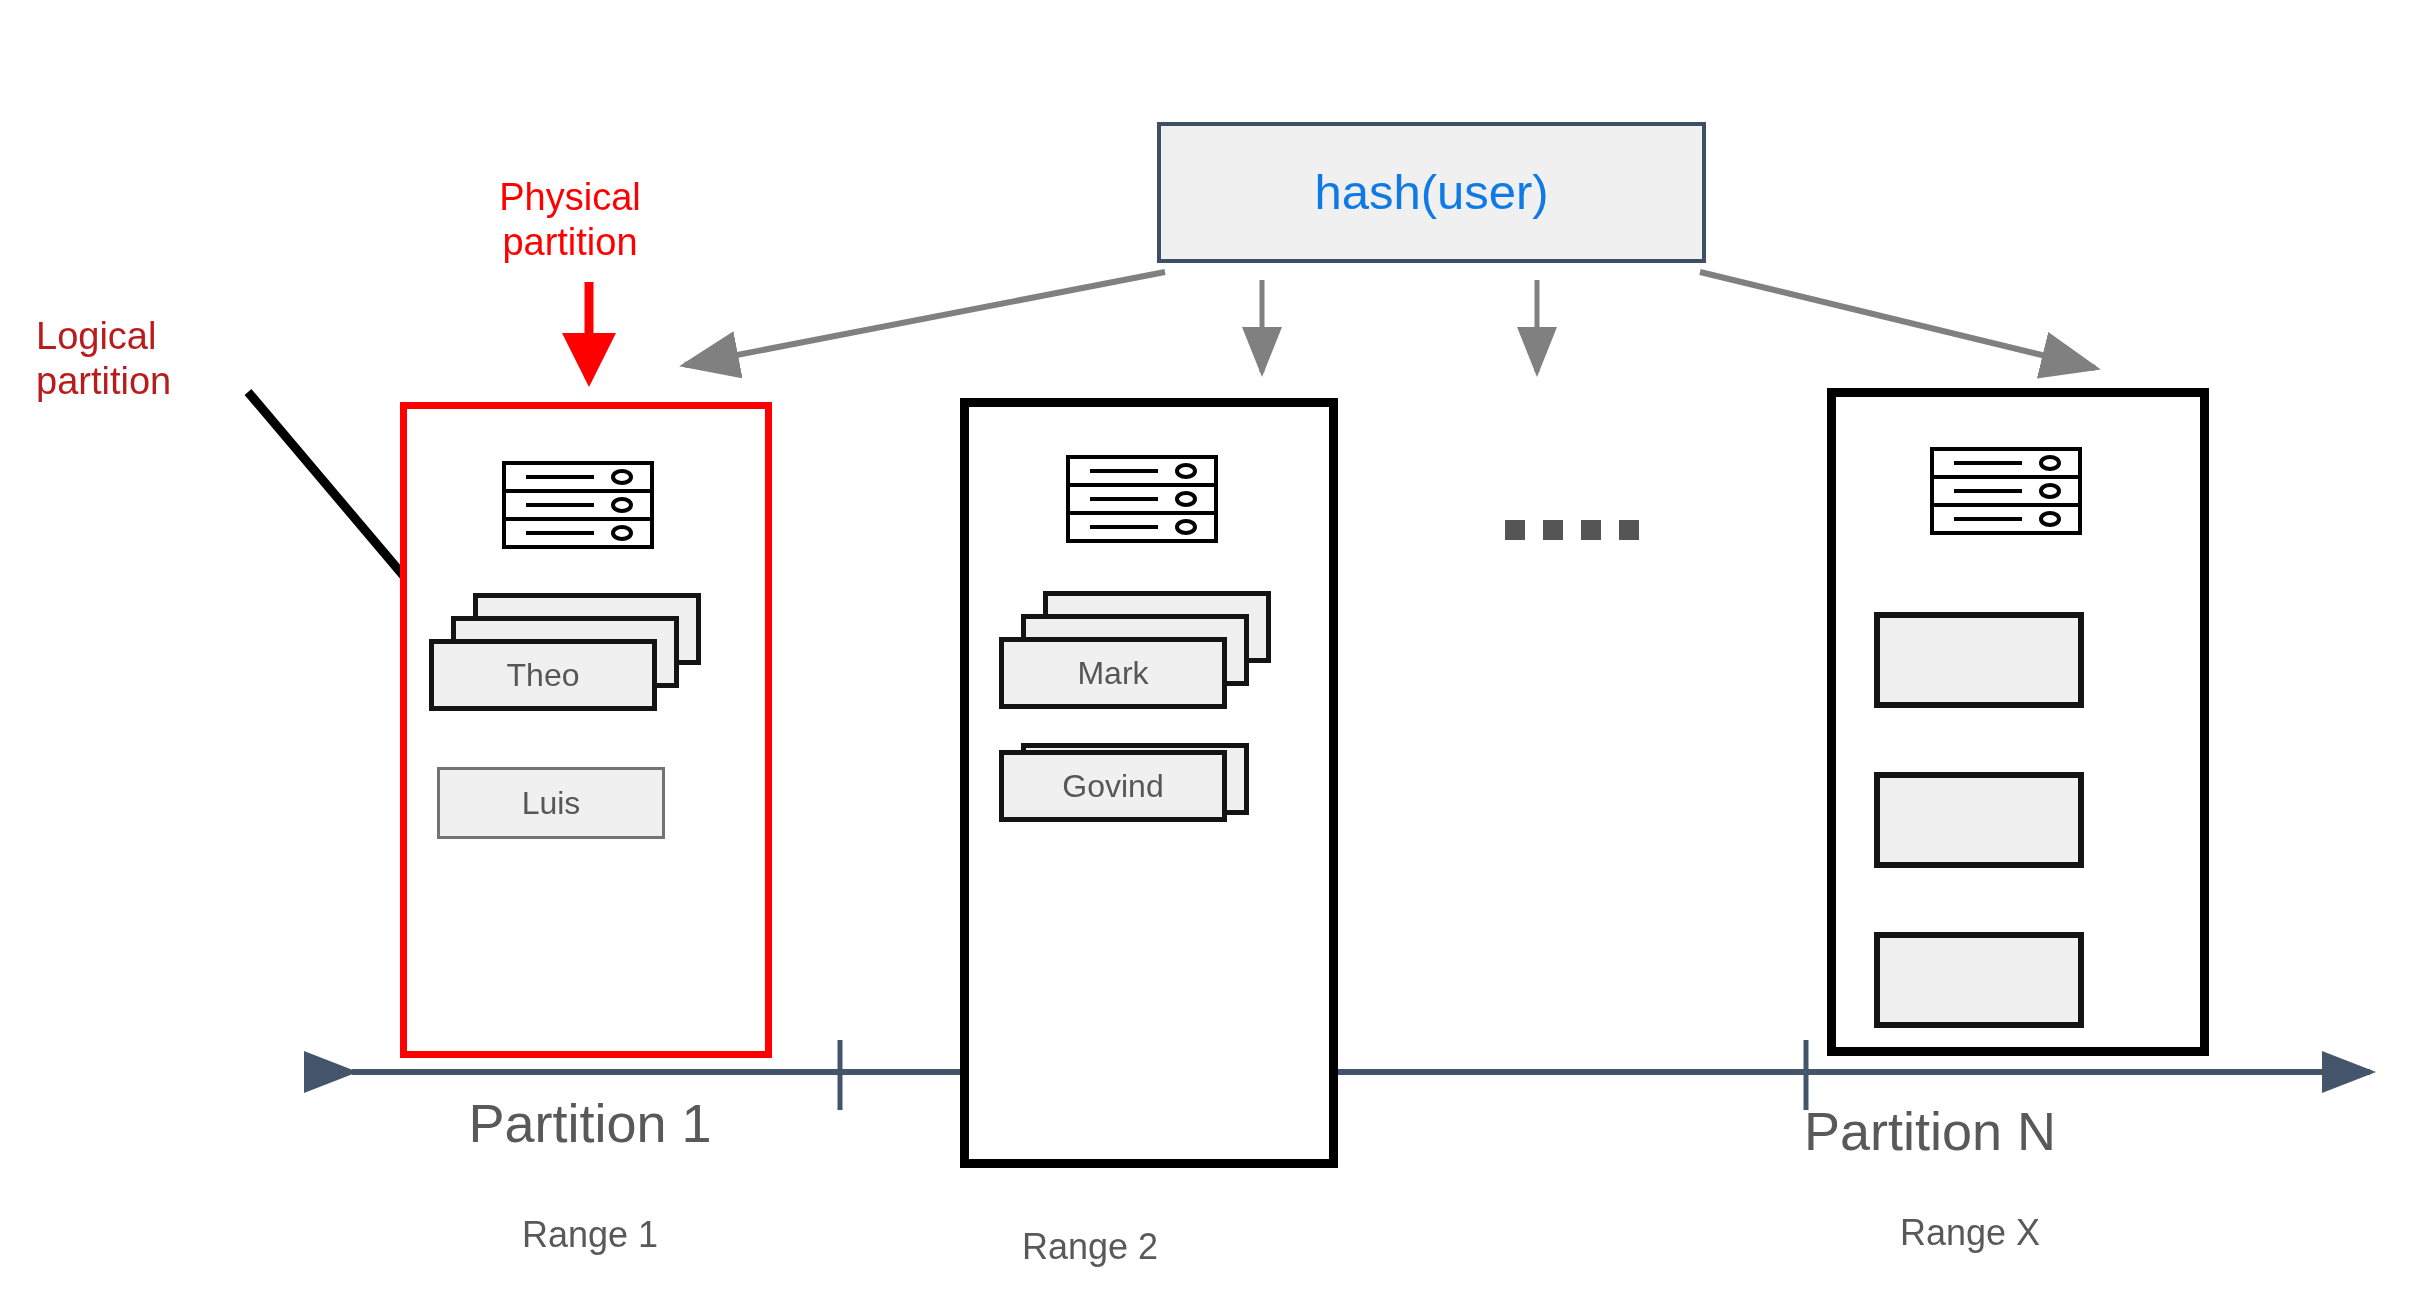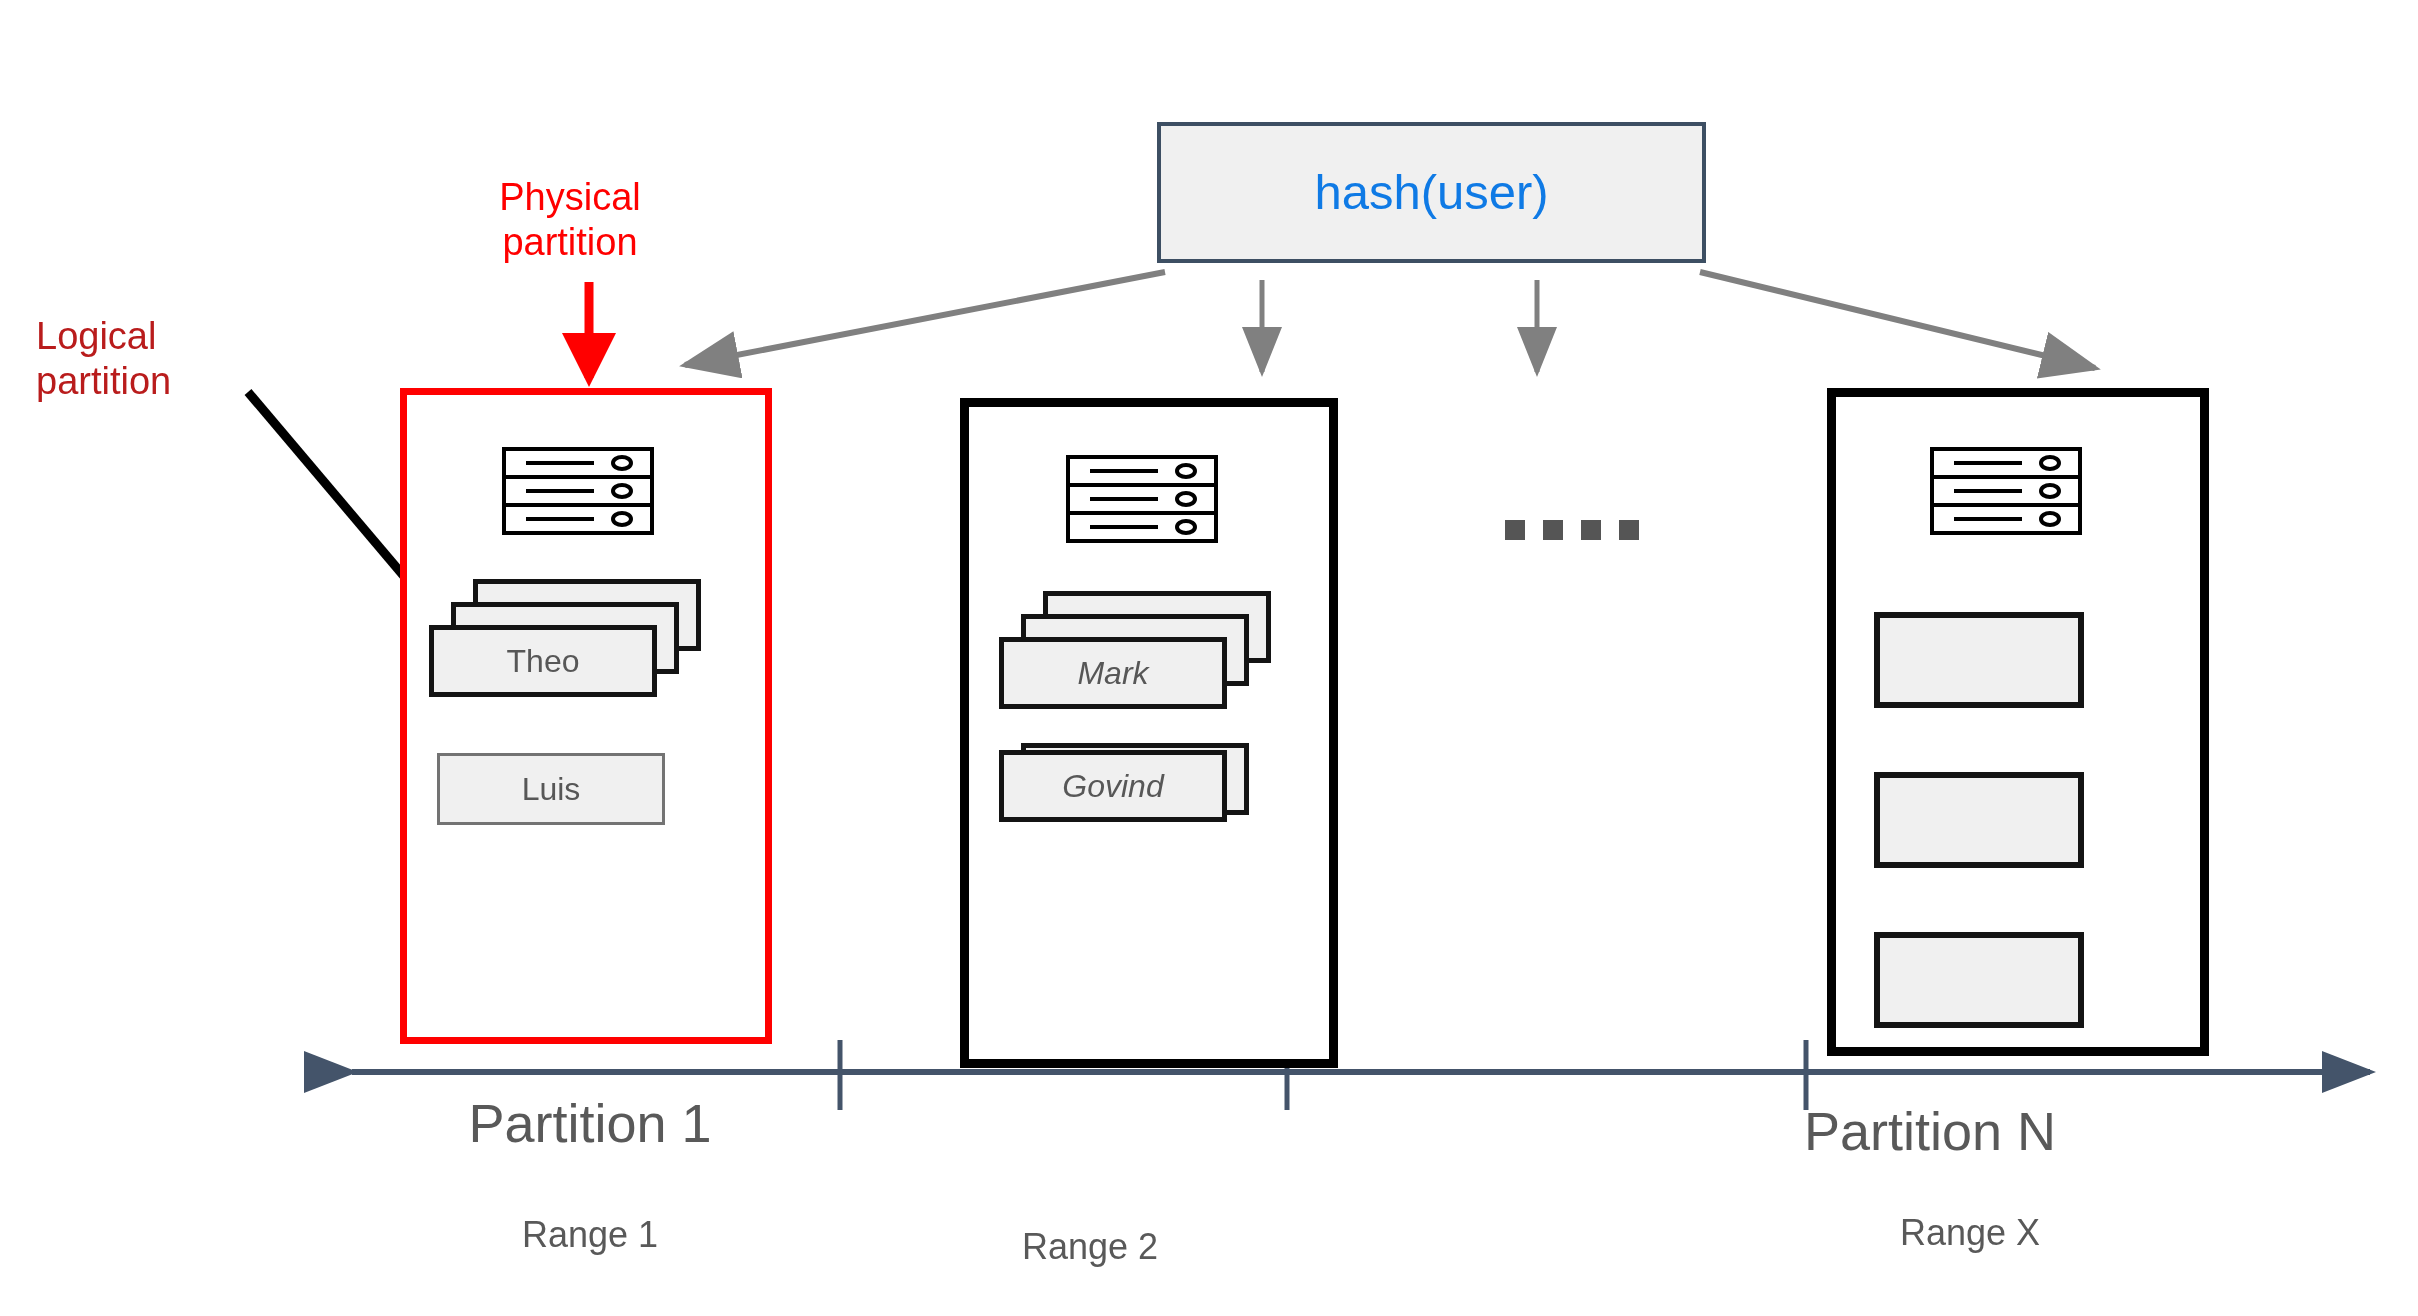--- a/index.html
+++ b/index.html
@@ -64,30 +64,29 @@
     text-align: left;
   }
 
   
   .partition {
     position: absolute;
     box-sizing: border-box;
     background: #ffffff;
   }
   .partition.p1 {
-    left: 400px; top: 388px;
+    left: 400px; top: 402px;
     width: 372px; height: 656px;
     border: 7px solid #ff0000;
     text-decoration: underline;
   }
   .partition.p2 {
     left: 960px; top: 398px;
-    width: 378px; height: 670px;
+    width: 378px; height: 770px;
     border: 9px solid #000000;
-    font-style: italic;
   }
   .partition.pn {
     left: 1827px; top: 388px;
     width: 382px; height: 668px;
     border: 9px solid #000000;
   }
 
   
   .server-icon {
     position: absolute;

